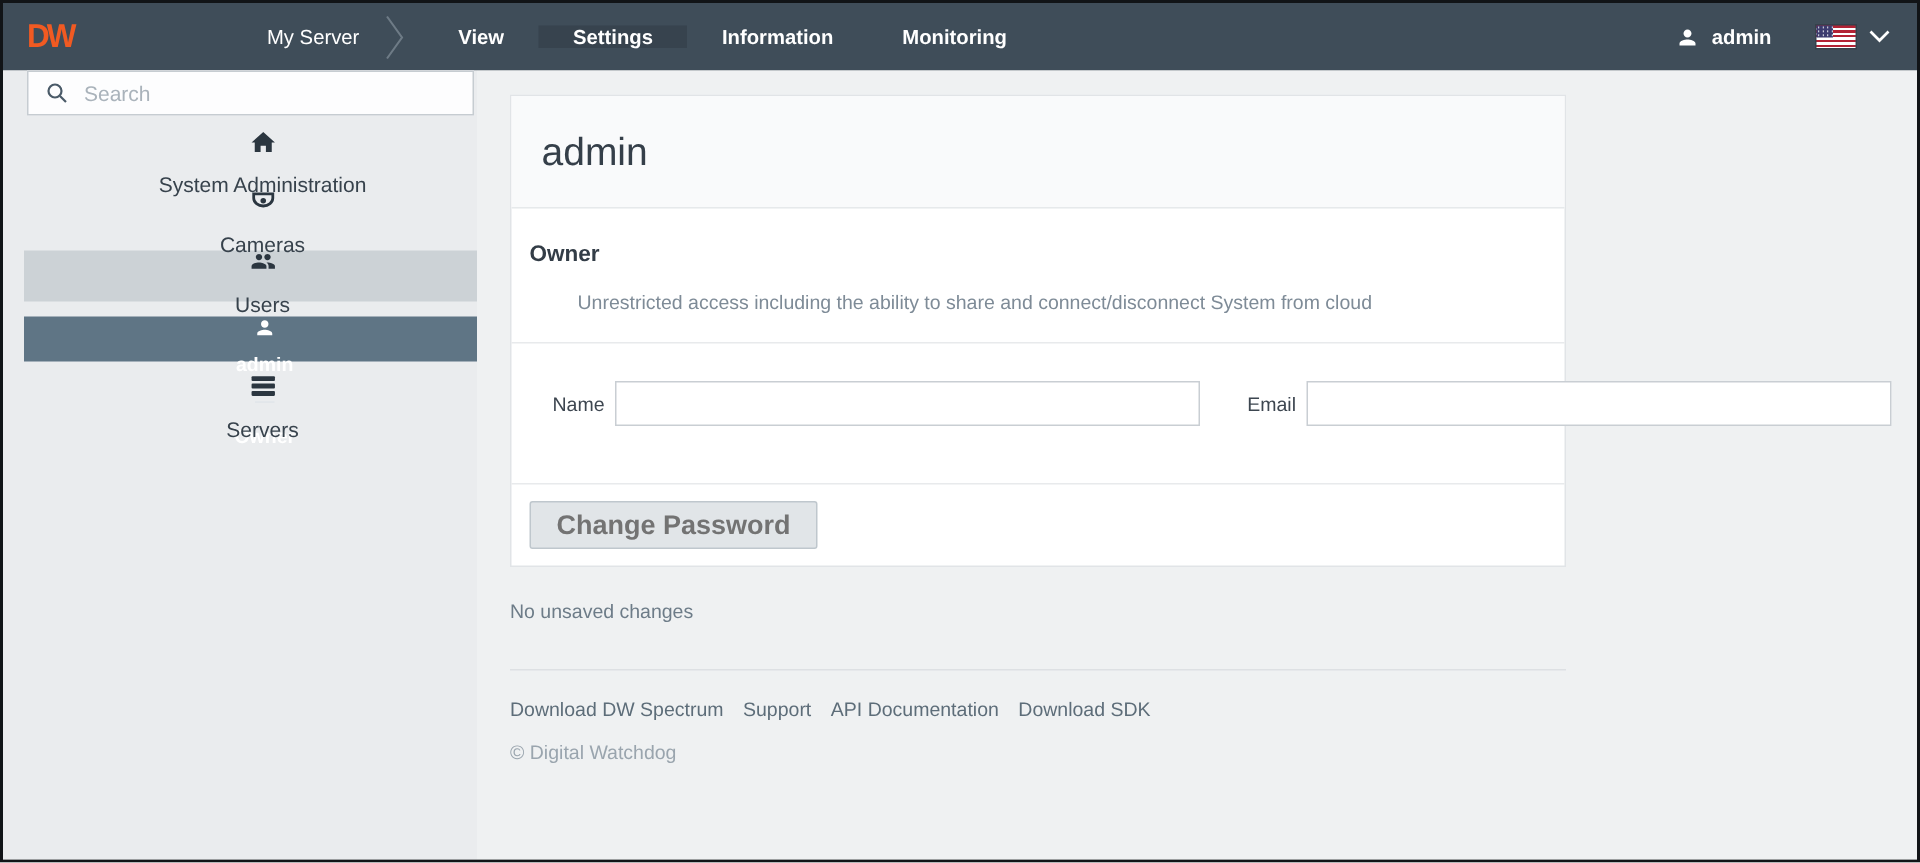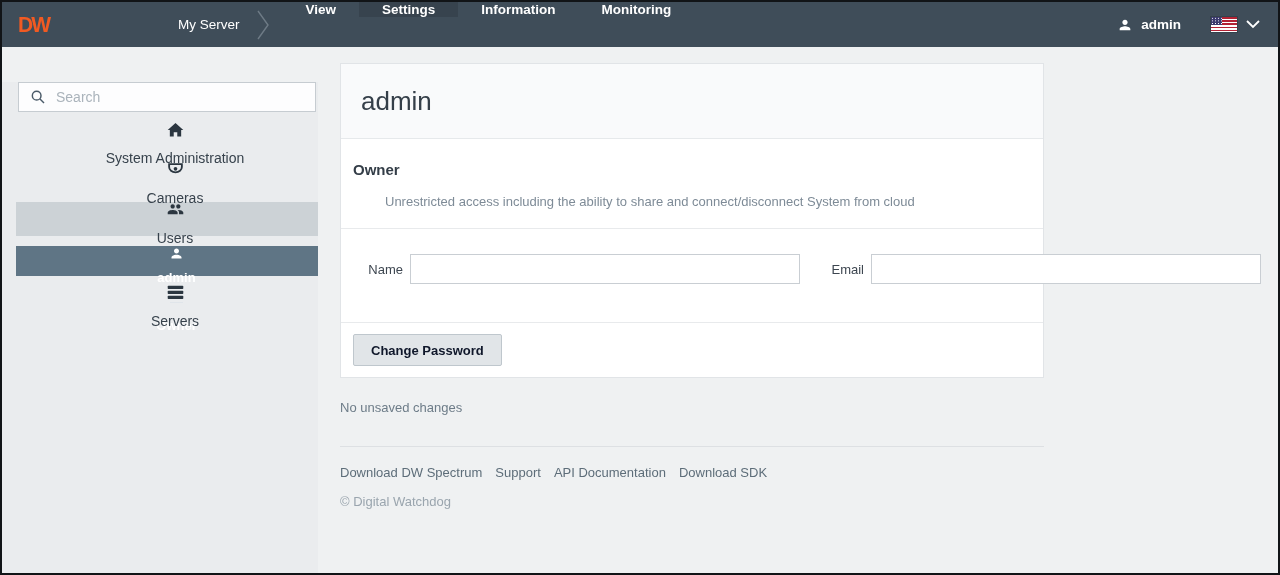--- a/index.html
+++ b/index.html
@@ -29,21 +29,21 @@
     color: #f15a22;
     font-size: 21px; font-weight: 900; letter-spacing: -2px;
     transform: scaleY(1.05);
   }
   .server-crumb {
     display: flex; align-items: center; gap: 9px;
     margin-left: 40px; cursor: pointer;
   }
   .server-crumb span { font-size: 13.5px; font-weight: 400; padding-left: 40px; }
   .crumb-sep { align-self: center; margin: 0 13px 0 16px; }
-  .tabs { display: flex; align-items: flex-start; }
+  .tabs { display: flex; align-items: center; }
   .tab {
     display: flex; align-items: center;
     padding: 0 23px;
     font-size: 13.5px; font-weight: 700;
     cursor: pointer;
   }
   .tab.active { background: #37434e; }
   .topbar-right {
     margin-left: auto; display: flex; align-items: center;
     margin-right: 18px;
@@ -66,21 +66,20 @@
   }
 
   
   .page-body { flex: 1; display: flex; min-height: 0; }
 
   
   .sidebar {
     width: 316px; flex: 0 0 316px;
     background: #eaecee;
     padding-top: 0;
-    margin-top: 35px;
   }
   .search-box {
     margin-left: 16px; width: 298px; height: 30px;
     background: #fdfdfe;
     border: 1px solid #c6ccd1;
     display: flex; align-items: center;
     padding-left: 10px; gap: 10px;
   }
   .search-box input {
     border: none; outline: none; background: transparent;
@@ -146,21 +145,21 @@
     width: 390px; height: 30px;
     border: 1px solid #c9ced3; background: #fff;
     font-family: inherit; font-size: 14px; color: #39434d;
     padding: 0 8px; outline: none;
   }
   .card-actions { padding: 11px 12px; }
   .btn {
     height: 32px; padding: 0 17px;
     background: #e1e5e8;
     border: 1px solid #bfc7cd; border-radius: 2px;
-    font-family: inherit; font-size: 13px; font-weight: 700; color: #0f172a;
+    font-family: inherit; font-size: 18px; font-weight: 700; color: #737373;
     cursor: pointer;
   }
   .status-text { margin-top: 22px; font-size: 13px; color: #6d7c88; }
   .footer-divider {
     width: 704px; margin-top: 31px;
     border: none; border-top: 1px solid #dde0e3;
   }
   .footer-links {
     margin-top: 18px; display: flex; gap: 13px;
     font-size: 13px; color: #5d6d79;

